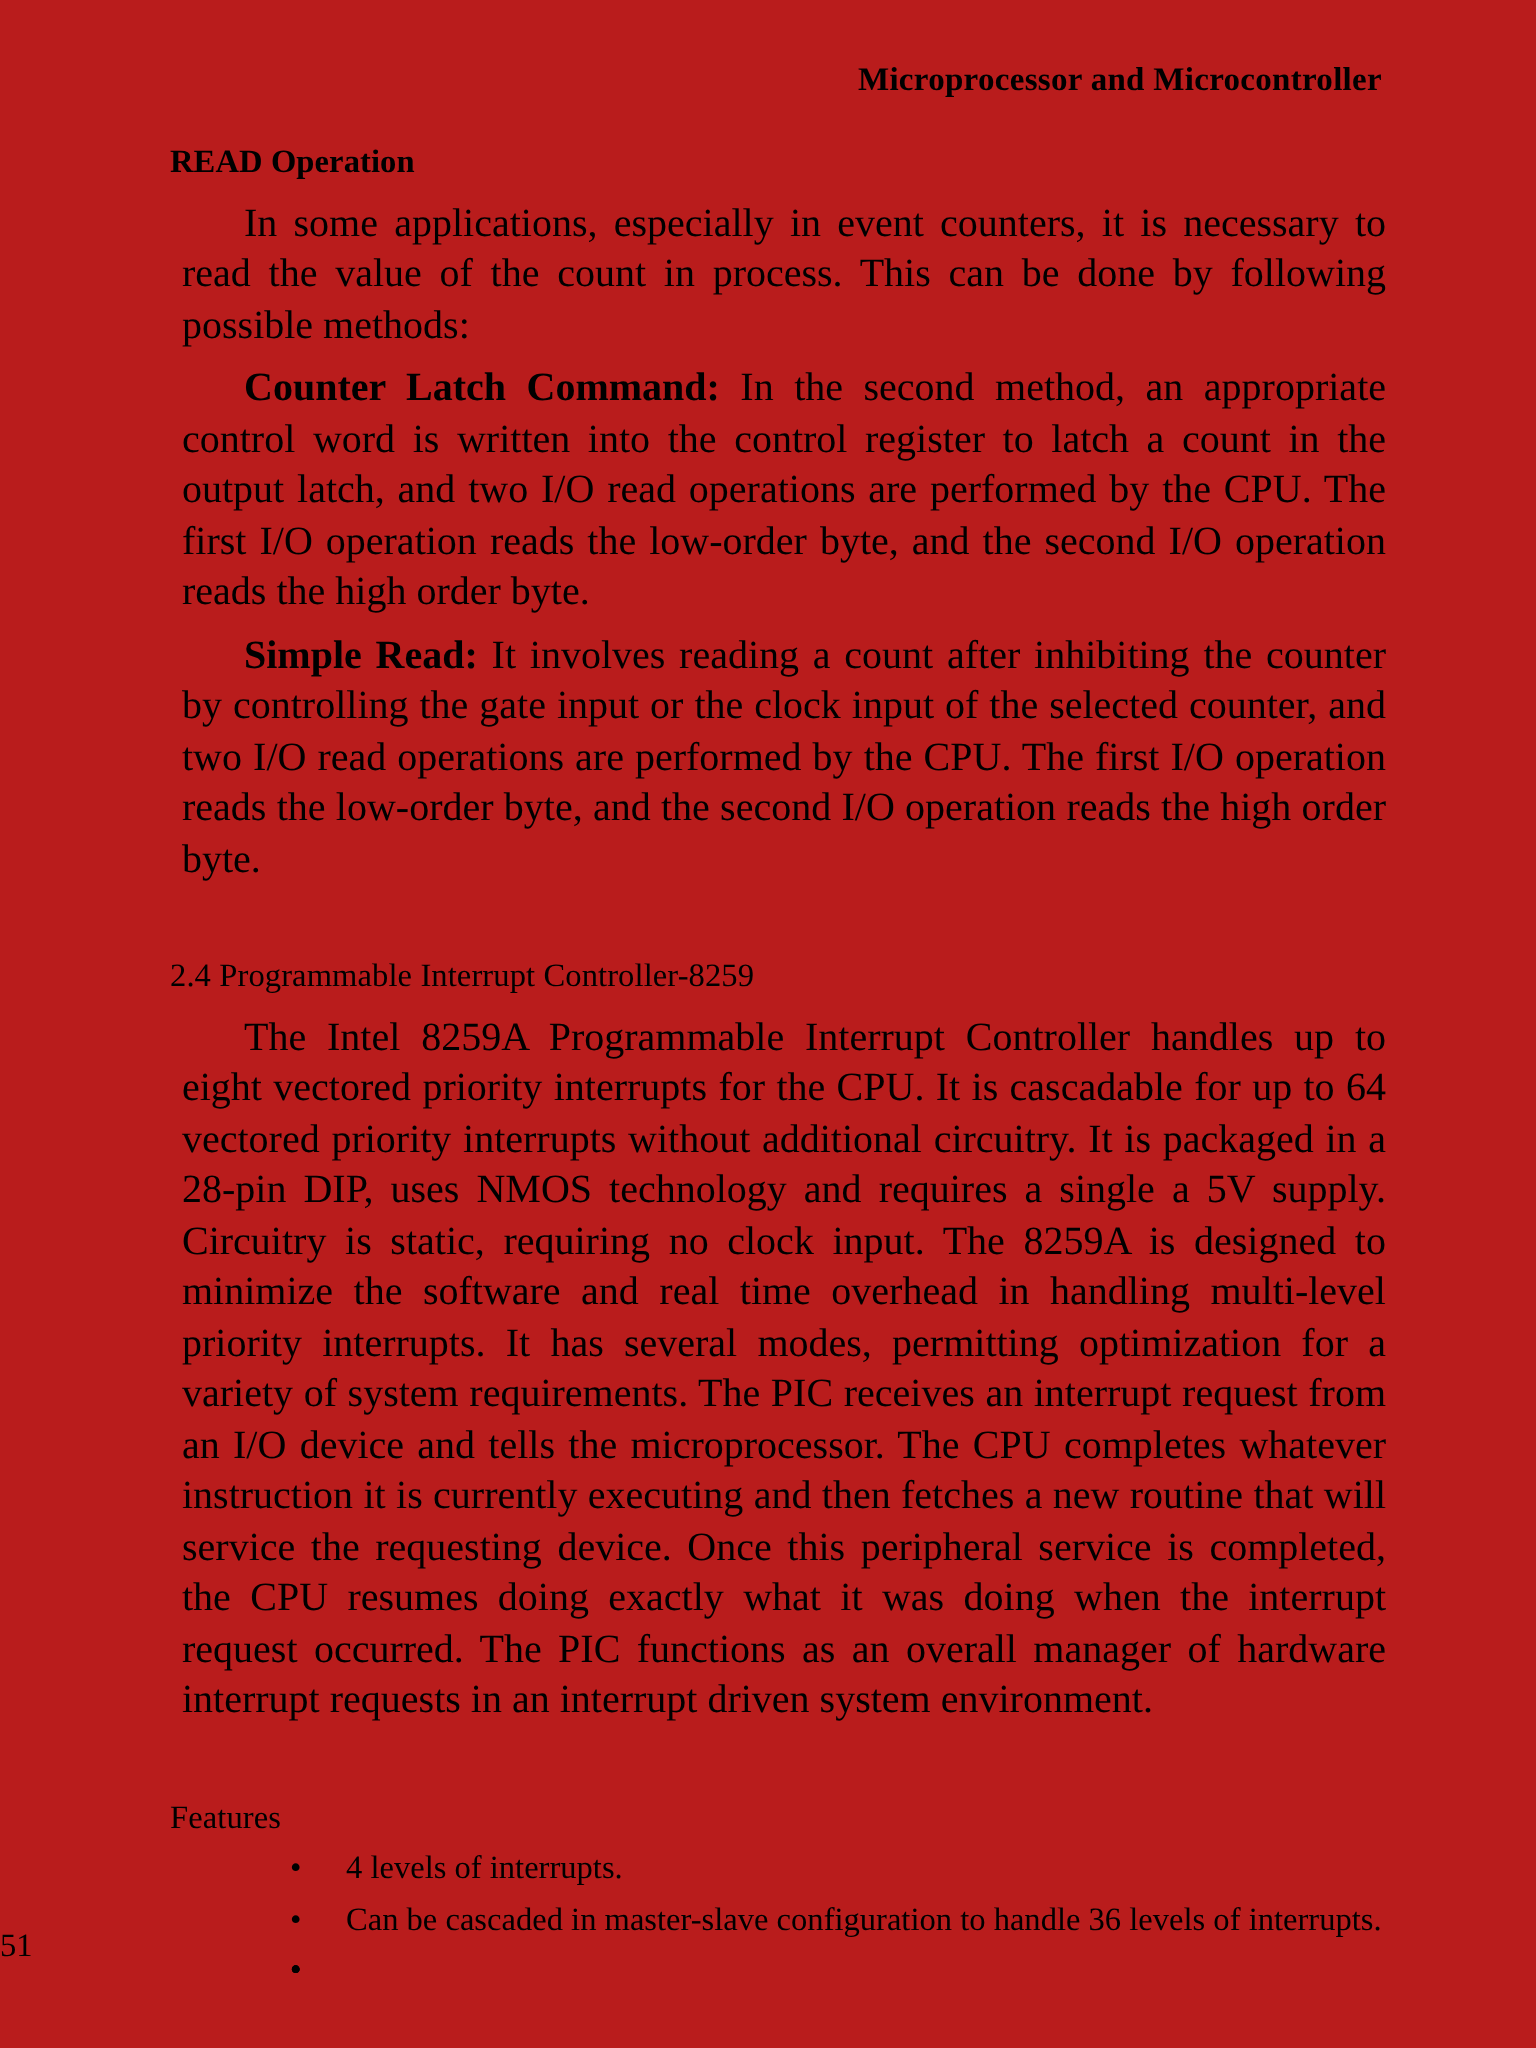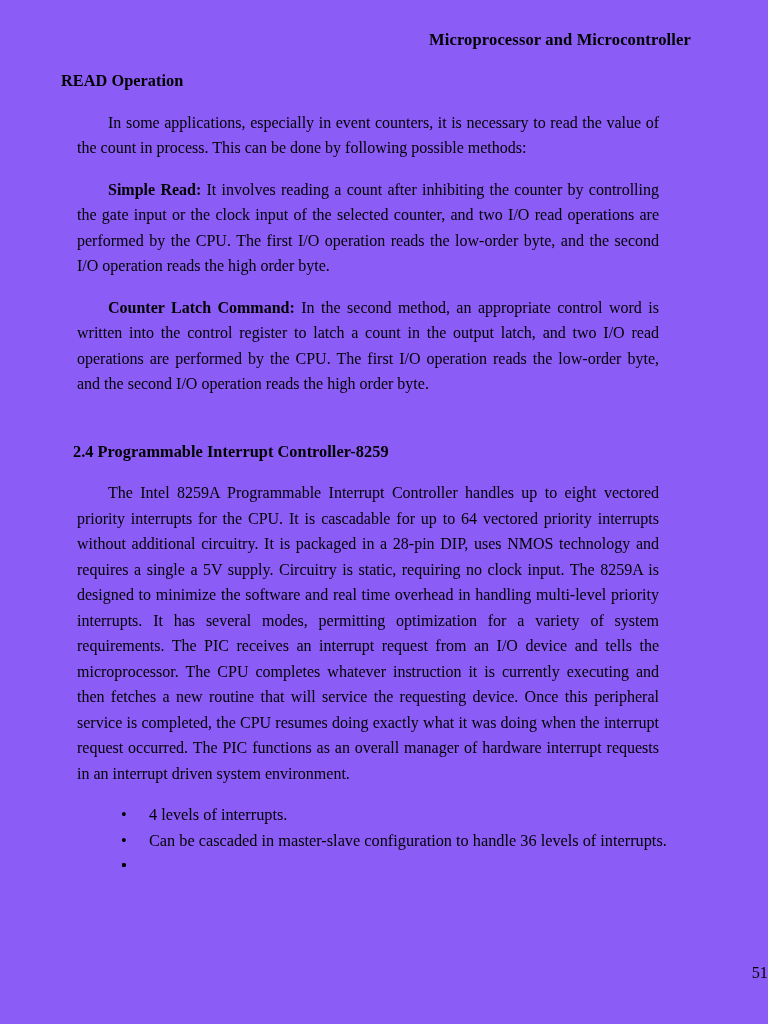--- a/index.html
+++ b/index.html
@@ -13,21 +13,21 @@
     height: 1024px;
     font-family: "Liberation Serif", "DejaVu Serif", serif;
     color: #000000;
     -webkit-font-smoothing: antialiased;
   }
 
   .page {
     position: relative;
     width: 768px;
     height: 1024px;
-    background: #8b5cf6;
+    background: #b91c1c;
     box-sizing: border-box;
     overflow: hidden;
   }
 
   
   .running-header {
     position: absolute;
     left: 77px;
     right: 77px;
     top: 30px;
@@ -35,45 +35,45 @@
     font-family: "Liberation Serif", "DejaVu Serif", serif;
     font-weight: bold;
     font-size: 16.5px;
     letter-spacing: 0.15px;
     line-height: 20px;
   }
 
   
   .content {
     position: absolute;
-    left: 61px;
+    left: 85px;
     top: 68px;
     width: 614px;
   }
 
   h2.heading {
     margin: 0;
     font-size: 16.3px;
     font-weight: bold;
     line-height: 25.5px;
     letter-spacing: 0.05px;
   }
 
   h2.heading-spaced {
-    margin: 12px;
+    margin: 0;
     padding-top: 26px;
     font-size: 16.3px;
-    font-weight: bold;
+    font-weight: normal;
     line-height: 25.5px;
     letter-spacing: 0.05px;
   }
 
   p.para {
-    margin: 16px;
-    font-size: 16px;
+    margin: 6px;
+    font-size: 20px;
     line-height: 25.5px;
     text-align: justify;
     text-justify: inter-word;
     text-indent: 31px;
     hyphens: none;
   }
 
   p.para b {
     font-weight: bold;
   }
@@ -100,46 +100,47 @@
     font-size: 16.3px;
     line-height: 25.5px;
   }
 
   
   .page-number {
     position: absolute;
     left: 0;
     right: 0;
     top: 962px;
-    text-align: right;
+    text-align: left;
     font-size: 16.3px;
     line-height: 22px;
   }
 </style>
 </head>
 <body>
 
 <div class="page">
 
   <div class="running-header">Microprocessor and Microcontroller</div>
 
   <div class="content">
 
     <h2 class="heading">READ Operation</h2>
 
     <p class="para">In some applications, especially in event counters, it is necessary to read the value of the count in process. This can be done by following possible methods:</p>
 
+    <p class="para"><b>Counter Latch Command:</b><span> In the second method, an appropriate control word is written into the control register to latch a count in the output latch, and two I/O read operations are performed by the CPU. The first I/O operation reads the low-order byte, and the second I/O operation reads the high order byte.</span></p>
+
     <p class="para"><b>Simple Read:</b><span> It involves reading a count after inhibiting the counter by controlling the gate input or the clock input of the selected counter, and two I/O read operations are performed by the CPU. The first I/O operation reads the low-order byte, and the second I/O operation reads the high order byte.</span></p>
-
-    <p class="para"><b>Counter Latch Command:</b><span> In the second method, an appropriate control word is written into the control register to latch a count in the output latch, and two I/O read operations are performed by the CPU. The first I/O operation reads the low-order byte, and the second I/O operation reads the high order byte.</span></p>
 
     <h2 class="heading-spaced">2.4 Programmable Interrupt Controller-8259</h2>
 
     <p class="para">The Intel 8259A Programmable Interrupt Controller handles up to eight vectored priority interrupts for the CPU. It is cascadable for up to 64 vectored priority interrupts without additional circuitry. It is packaged in a 28-pin DIP, uses NMOS technology and requires a single a 5V supply. Circuitry is static, requiring no clock input. The 8259A is designed to minimize the software and real time overhead in handling multi-level priority interrupts. It has several modes, permitting optimization for a variety of system requirements. The PIC receives an interrupt request from an I/O device and tells the microprocessor. The CPU completes whatever instruction it is currently executing and then fetches a new routine that will service the requesting device. Once this peripheral service is completed, the CPU resumes doing exactly what it was doing when the interrupt request occurred. The PIC functions as an overall manager of hardware interrupt requests in an interrupt driven system environment.</p>
 
+    <h2 class="heading-spaced">Features</h2>
 
     <ul class="features">
       <li>
         <span class="bullet">•</span>
         <span>4 levels of interrupts.</span>
       </li>
       <li>
         <span class="bullet">•</span>
         <span>Can be cascaded in master-slave configuration to handle 36 levels of interrupts.</span>
       </li>

